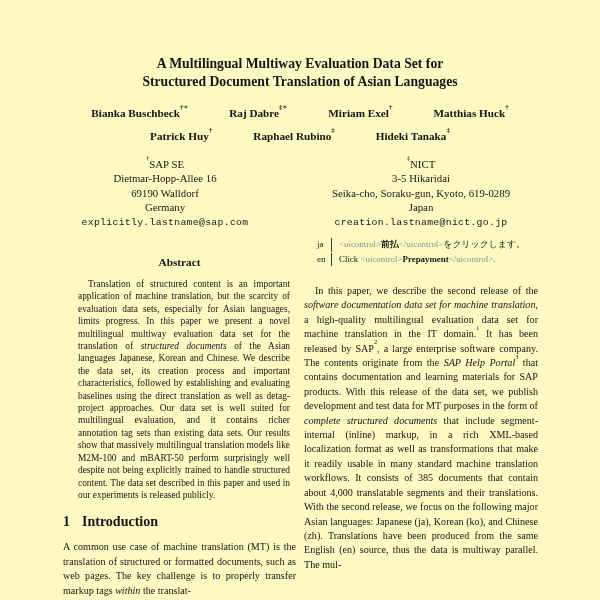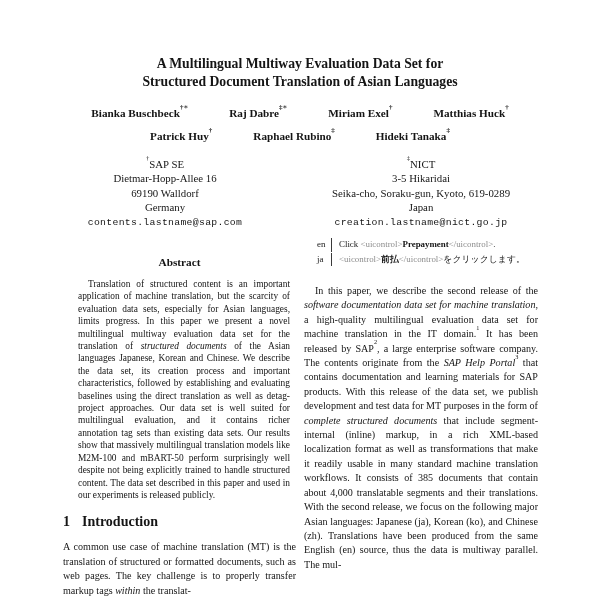--- a/index.html
+++ b/index.html
@@ -1,18 +1,18 @@
 <!DOCTYPE html>
 <html><head>
 <meta charset="utf-8">
 <style>
   html,body { margin:0; padding:0; background:#e8e8e8; }
   .page {
     position:relative; width:600px; height:600px; margin:0 auto;
-    background:#ffffff; overflow:hidden;
+    background:#fef9c3; overflow:hidden;
     font-family:"Liberation Serif","DejaVu Serif",serif;
     color:#151515;
     -webkit-font-smoothing:antialiased;
   }
   .title-block {
     position:absolute; top:55px; left:0; right:0;
     text-align:center; font-weight:bold; font-size:13.7px; line-height:17.5px;
   }
   .authors-row {
     position:absolute; left:0; right:0;
@@ -81,21 +81,21 @@
     <span class="author"><span>Patrick Huy</span><sup>†</sup></span>
     <span class="author"><span>Raphael Rubino</span><sup>‡</sup></span>
     <span class="author"><span>Hideki Tanaka</span><sup>‡</sup></span>
   </div>
 
   <div class="affil left">
     <div><sup>†</sup><span>SAP SE</span></div>
     <div>Dietmar-Hopp-Allee 16</div>
     <div>69190 Walldorf</div>
     <div>Germany</div>
-    <div class="email">contents.lastname@sap.com</div>
+    <div class="email">explicitly.lastname@sap.com</div>
   </div>
 
   <div class="affil right">
     <div><sup>‡</sup><span>NICT</span></div>
     <div>3-5 Hikaridai</div>
     <div>Seika-cho, Soraku-gun, Kyoto, 619-0289</div>
     <div>Japan</div>
     <div class="email">creation.lastname@nict.go.jp</div>
   </div>
 
@@ -104,24 +104,24 @@
     <p class="abstract-text"><span>Translation of structured content is an important application of machine translation, but the scarcity of evaluation data sets, especially for Asian languages, limits progress. In this paper we present a novel multilingual multiway evaluation data set for the translation of </span><span class="it">structured documents</span><span> of the Asian languages Japanese, Korean and Chinese. We describe the data set, its creation process and important characteristics, followed by establishing and evaluating baselines using the direct translation as well as detag-project approaches. Our data set is well suited for multilingual evaluation, and it contains richer annotation tag sets than existing data sets. Our results show that massively multilingual translation models like M2M-100 and mBART-50 perform surprisingly well despite not being explicitly trained to handle structured content. The data set described in this paper and used in our experiments is released publicly.</span></p>
     <div class="section-heading">
       <span class="num">1</span><span>Introduction</span>
     </div>
     <p class="para"><span>A common use case of machine translation (MT) is the translation of structured or formatted documents, such as web pages. The key challenge is to properly transfer markup tags </span><span class="it">within</span><span> the translat-</span></p>
   </div>
 
   <div class="col right">
     <div class="figure">
       <div class="fig-row">
+        <span class="fig-lang">ja</span>
+        <span class="fig-content"><span class="gray">&lt;uicontrol&gt;</span><span class="bd">前払</span><span class="gray">&lt;/uicontrol&gt;</span><span>をクリックします。</span></span>
+      </div>
+      <div class="fig-row">
         <span class="fig-lang">en</span>
         <span class="fig-content"><span>Click </span><span class="gray">&lt;uicontrol&gt;</span><span class="bd">Prepayment</span><span class="gray">&lt;/uicontrol&gt;</span><span>.</span></span>
-      </div>
-      <div class="fig-row">
-        <span class="fig-lang">ja</span>
-        <span class="fig-content"><span class="gray">&lt;uicontrol&gt;</span><span class="bd">前払</span><span class="gray">&lt;/uicontrol&gt;</span><span>をクリックします。</span></span>
       </div>
     </div>
     <p class="para indent body-start"><span>In this paper, we describe the second release of the </span><span class="it">software documentation data set for machine translation</span><span>, a high-quality multilingual evaluation data set for machine translation in the IT domain.</span><sup class="fn">1</sup><span> It has been released by SAP</span><sup class="fn">2</sup><span>, a large enterprise software company. The contents originate from the </span><span class="it">SAP Help Portal</span><sup class="fn">3</sup><span> that contains documentation and learning materials for SAP products. With this release of the data set, we publish development and test data for MT purposes in the form of </span><span class="it">complete structured documents</span><span> that include segment-internal (inline) markup, in a rich XML-based localization format as well as transformations that make it readily usable in many standard machine translation workflows. It consists of 385 documents that contain about 4,000 translatable segments and their translations. With the second release, we focus on the following major Asian languages: Japanese (ja), Korean (ko), and Chinese (zh). Translations have been produced from the same English (en) source, thus the data is multiway parallel. The mul-</span></p>
   </div>
 
 </div>
 
 </body></html>

